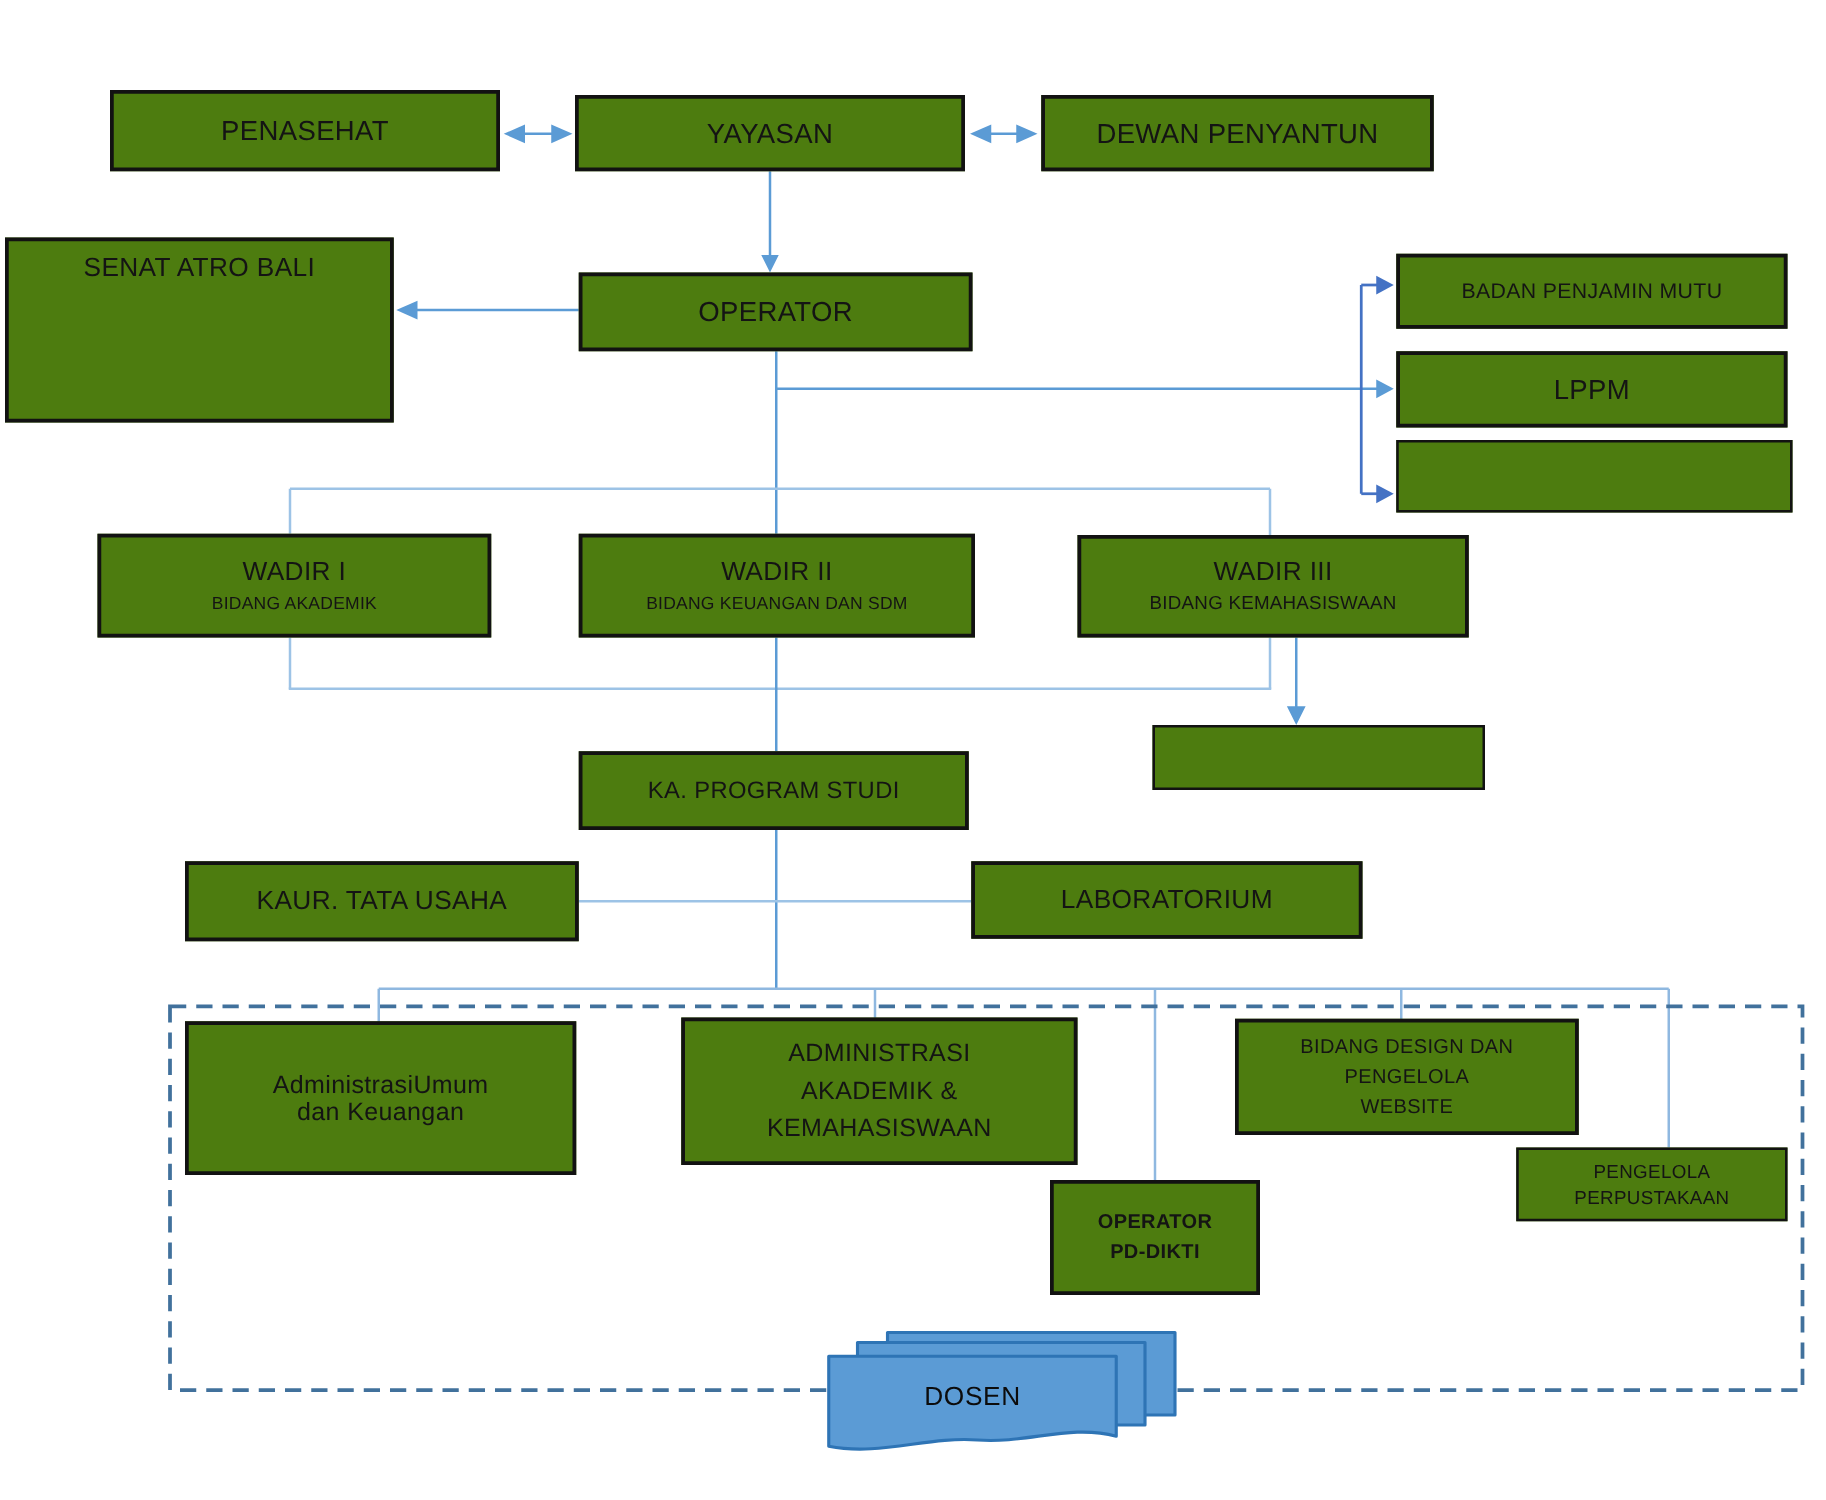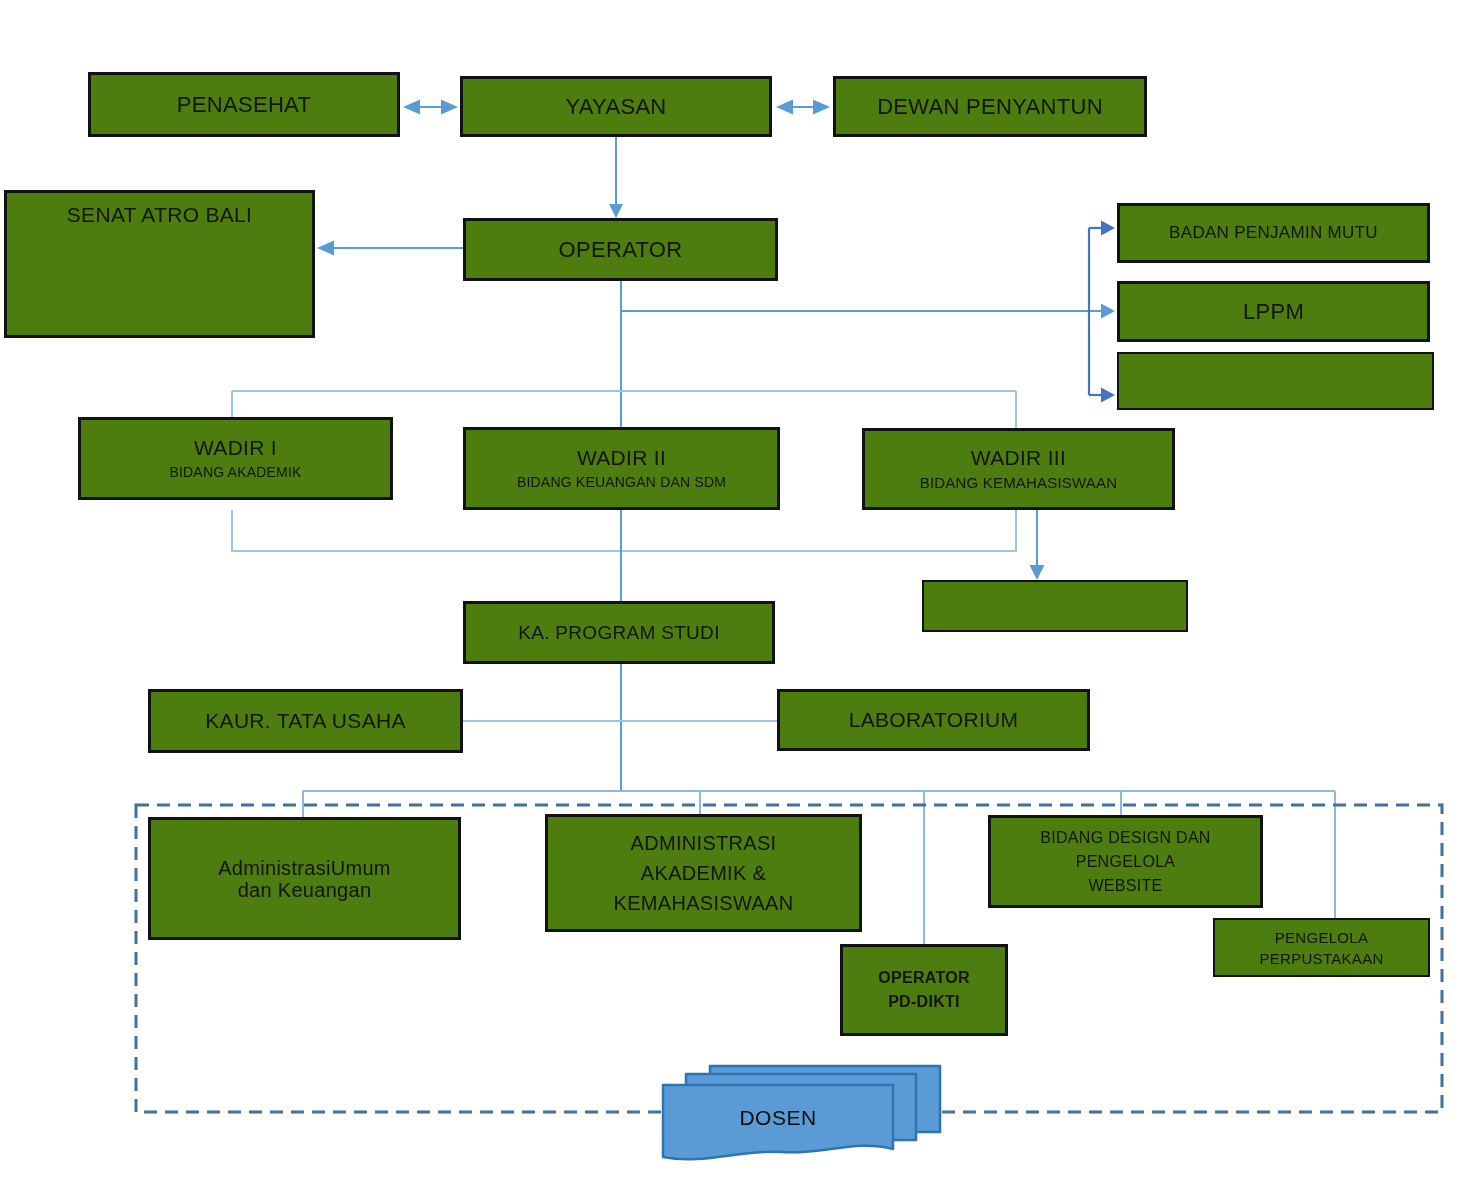--- a/index.html
+++ b/index.html
@@ -124,21 +124,21 @@
   <div class="box" style="left:1117px;top:203px;width:313px;height:60px;font-size:17px">
     <span>BADAN PENJAMIN MUTU</span>
   </div>
   <div class="box title-lg" style="left:1117px;top:281px;width:313px;height:61px">
     <span>LPPM</span>
   </div>
   <div class="box thin" style="left:1117px;top:352px;width:317px;height:58px">
     <span></span>
   </div>
 
-  <div class="box" style="left:78px;top:417px;width:315px;height:83px">
+  <div class="box" style="left:78px;top:427px;width:315px;height:83px">
     <div class="title-md">WADIR I</div>
     <div class="sub-sm">BIDANG AKADEMIK</div>
   </div>
   <div class="box" style="left:463px;top:427px;width:317px;height:83px">
     <div class="title-md">WADIR II</div>
     <div class="sub-sm">BIDANG KEUANGAN DAN SDM</div>
   </div>
   <div class="box" style="left:862px;top:428px;width:313px;height:82px">
     <div class="title-md">WADIR III</div>
     <div class="sub-sm" style="font-size:15px">BIDANG KEMAHASISWAAN</div>

